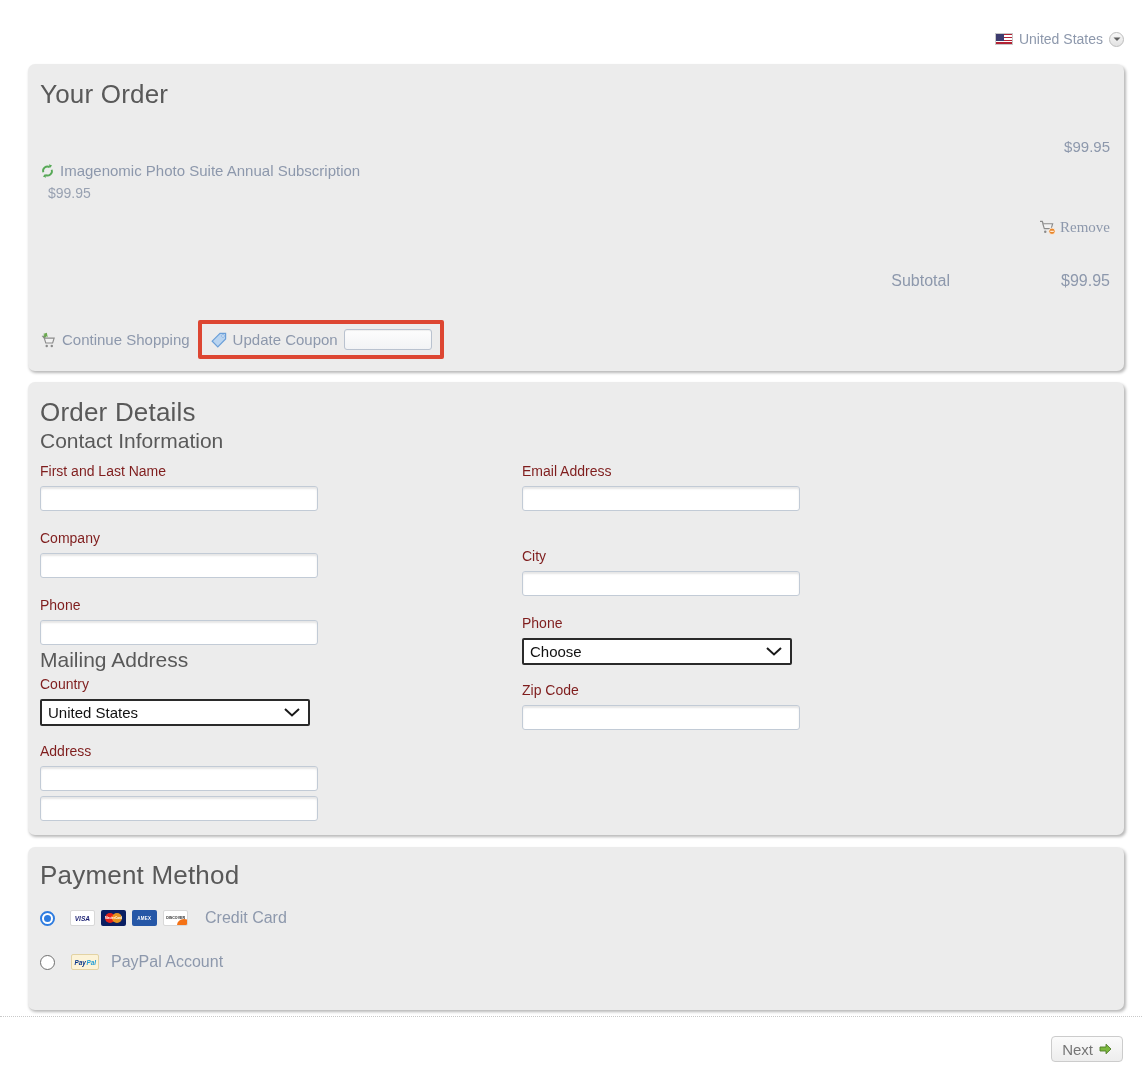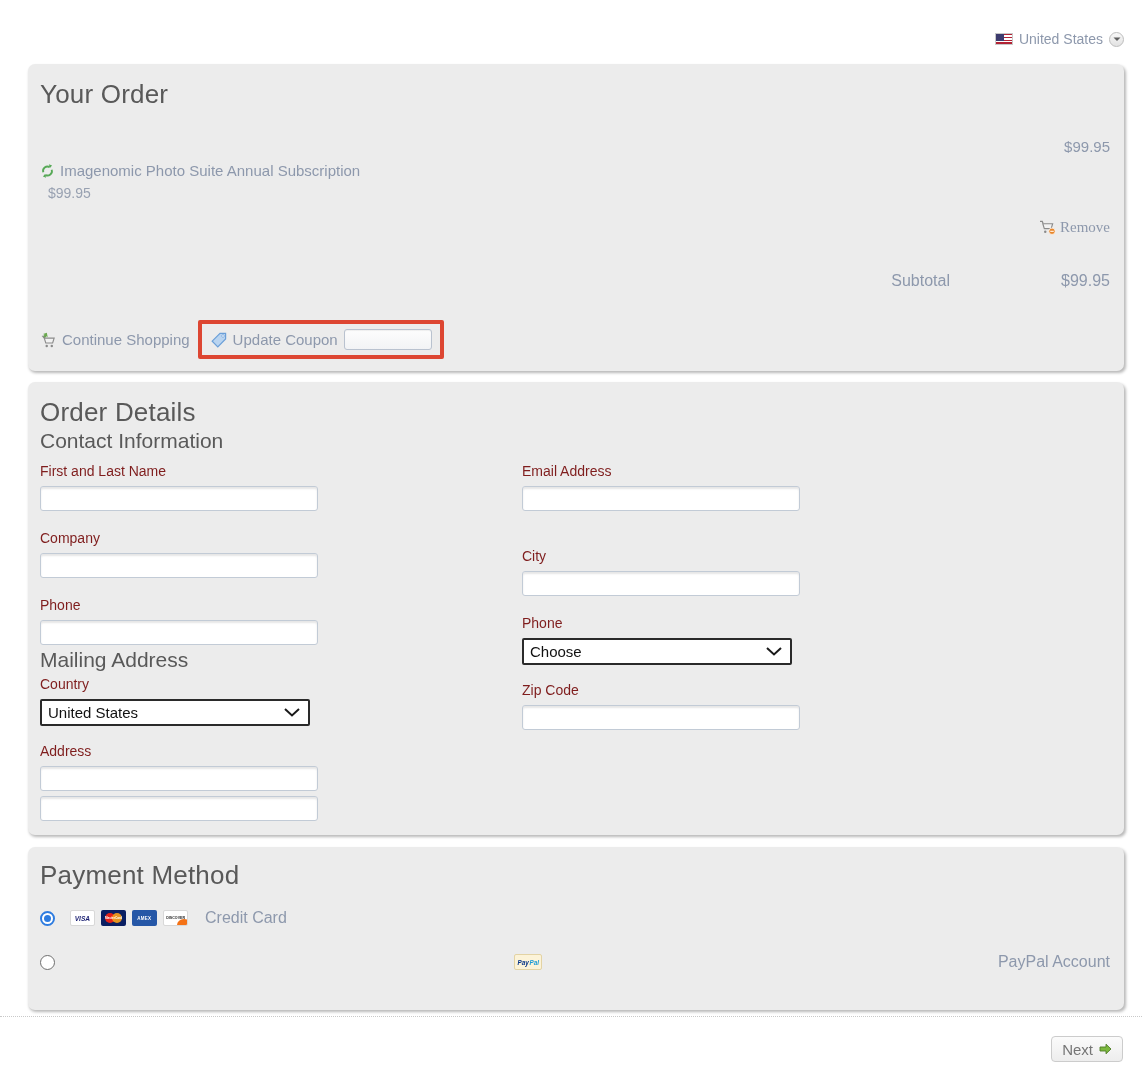--- a/index.html
+++ b/index.html
@@ -101,21 +101,21 @@
   .fauxselect .sel-text { font-size: 15px; color: #111111; }
   h2.mailing { margin-top: 2px; }
   .help-text {
     color: #555555; font-size: 15px; line-height: 27px;
     margin-top: 9px; width: 280px;
   }
   .city-block { margin-top: 36px; }
   .col-right .field-label.after-help { margin-top: 0; }
   
   .pay-row { display: flex; align-items: center; margin-top: 18px; }
-  .pay-row.paypal { margin-top: 26px; justify-content: space-between; }
+  .pay-row.paypal { margin-top: 26px; }
   .radio {
     width: 15px; height: 15px; border-radius: 50%;
     border: 2px solid #2e7ce0; background: #ffffff;
     display: inline-flex; align-items: center; justify-content: center;
     cursor: pointer; flex: none;
   }
   .radio .dot { width: 7px; height: 7px; border-radius: 50%; background: #2e7ce0; }
   .radio.off { border-color: #6e6e6e; border-width: 1.5px; }
   .cards { display: flex; align-items: center; gap: 6px; margin-left: 15px; }
   .card {

